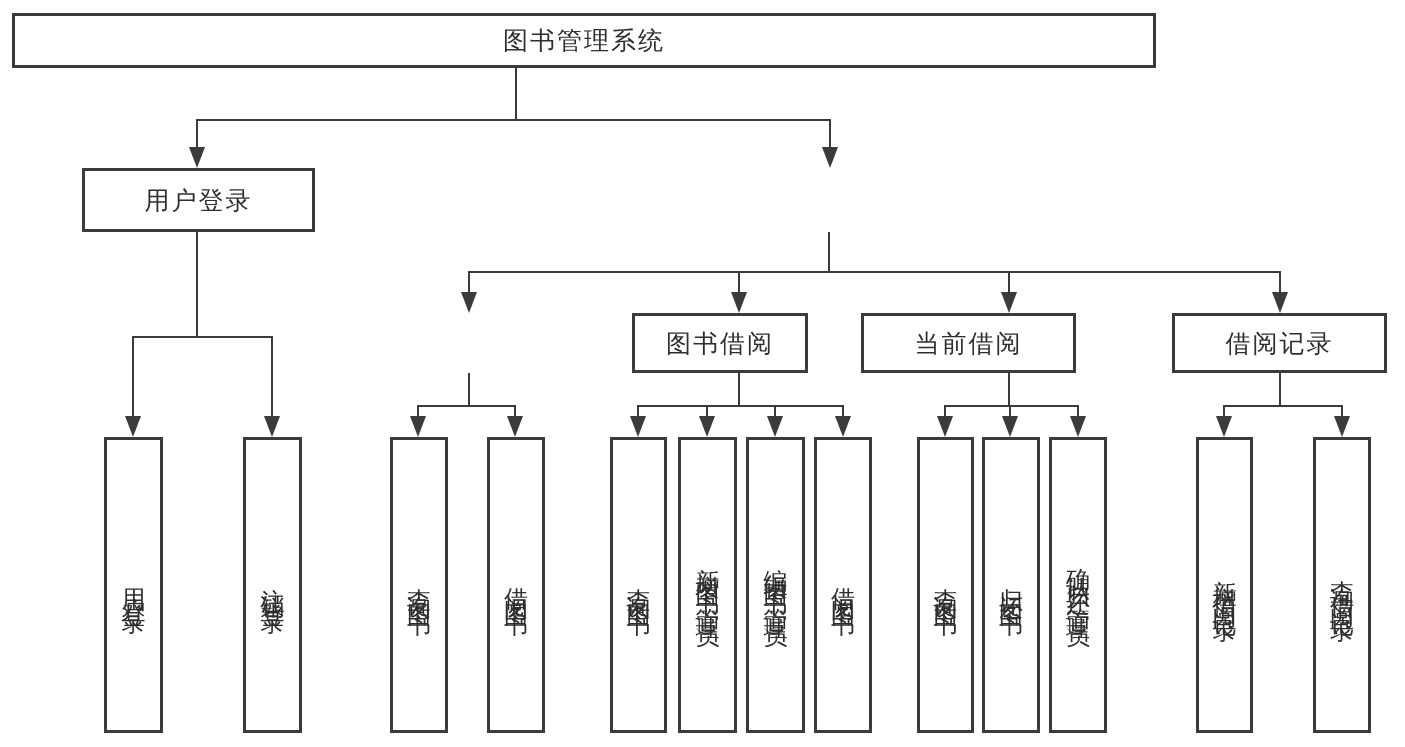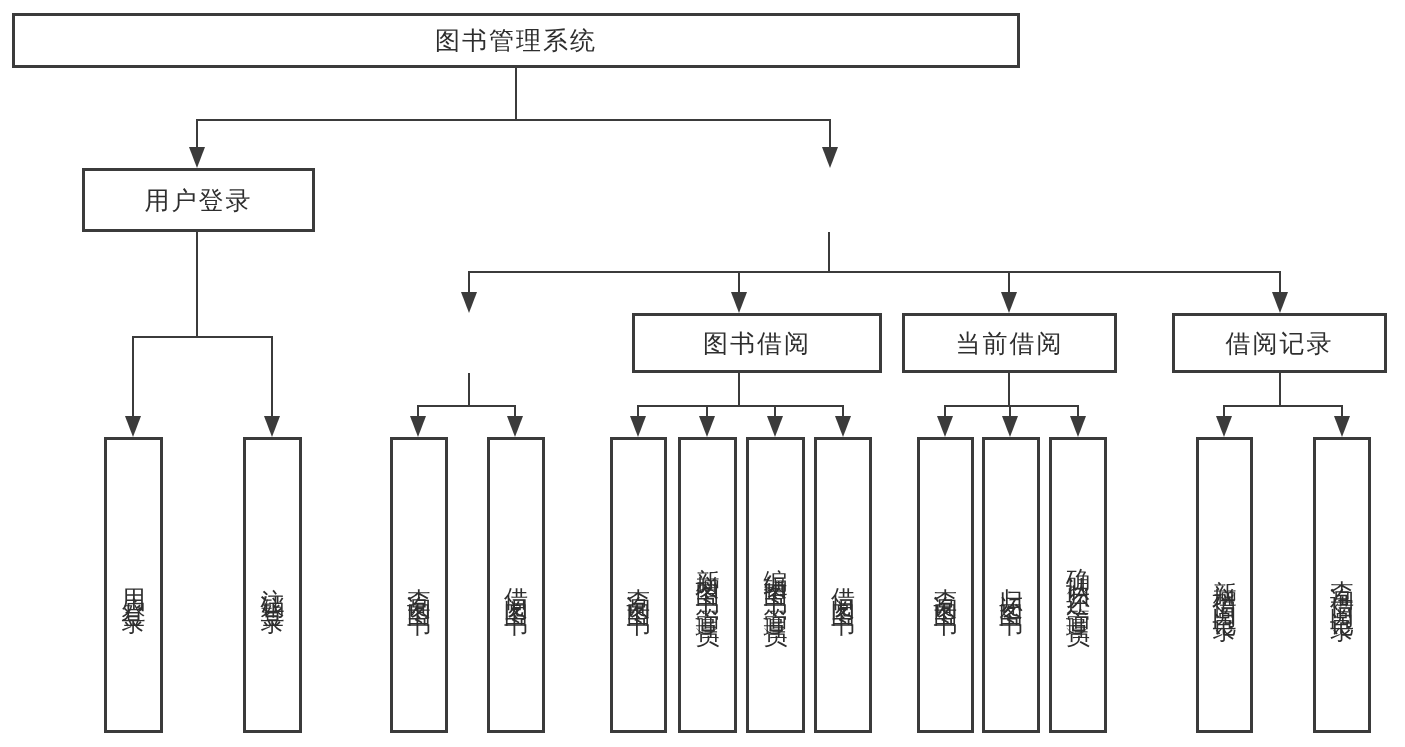--- a/index.html
+++ b/index.html
@@ -55,32 +55,32 @@
     letter-spacing:1px;
     z-index:5;
     text-shadow:0 0 2px #ffffff,0 0 4px #ffffff,1px 1px 2px #ffffff;
   }
 </style>
 </head>
 <body>
 
 <div id="canvas" style="--line: #3b3b3b; --text: #2e2e2e; --wm: #b9b9b9; background: rgb(255, 255, 255);">
 
-  <div class="box" style="left:12px;top:13px;width:1008px;height:55px">
+  <div class="box" style="left:12px;top:13px;width:1144px;height:55px">
     <span>图书管理系统</span>
   </div>
 
   <div class="box" style="left:82px;top:168px;width:233px;height:64px">
     <span>用户登录</span>
   </div>
 
-  <div class="box" style="left:632px;top:313px;width:250px;height:60px">
+  <div class="box" style="left:632px;top:313px;width:176px;height:60px">
     <span>图书借阅</span>
   </div>
-  <div class="box" style="left:902px;top:313px;width:215px;height:60px">
+  <div class="box" style="left:861px;top:313px;width:215px;height:60px">
     <span>当前借阅</span>
   </div>
   <div class="box" style="left:1172px;top:313px;width:215px;height:60px">
     <span>借阅记录</span>
   </div>
 
   <div class="leaf" style="left:104px;width:59px">
     <span class="vtext">用户登录</span>
   </div>
   <div class="leaf" style="left:243px;width:59px">

